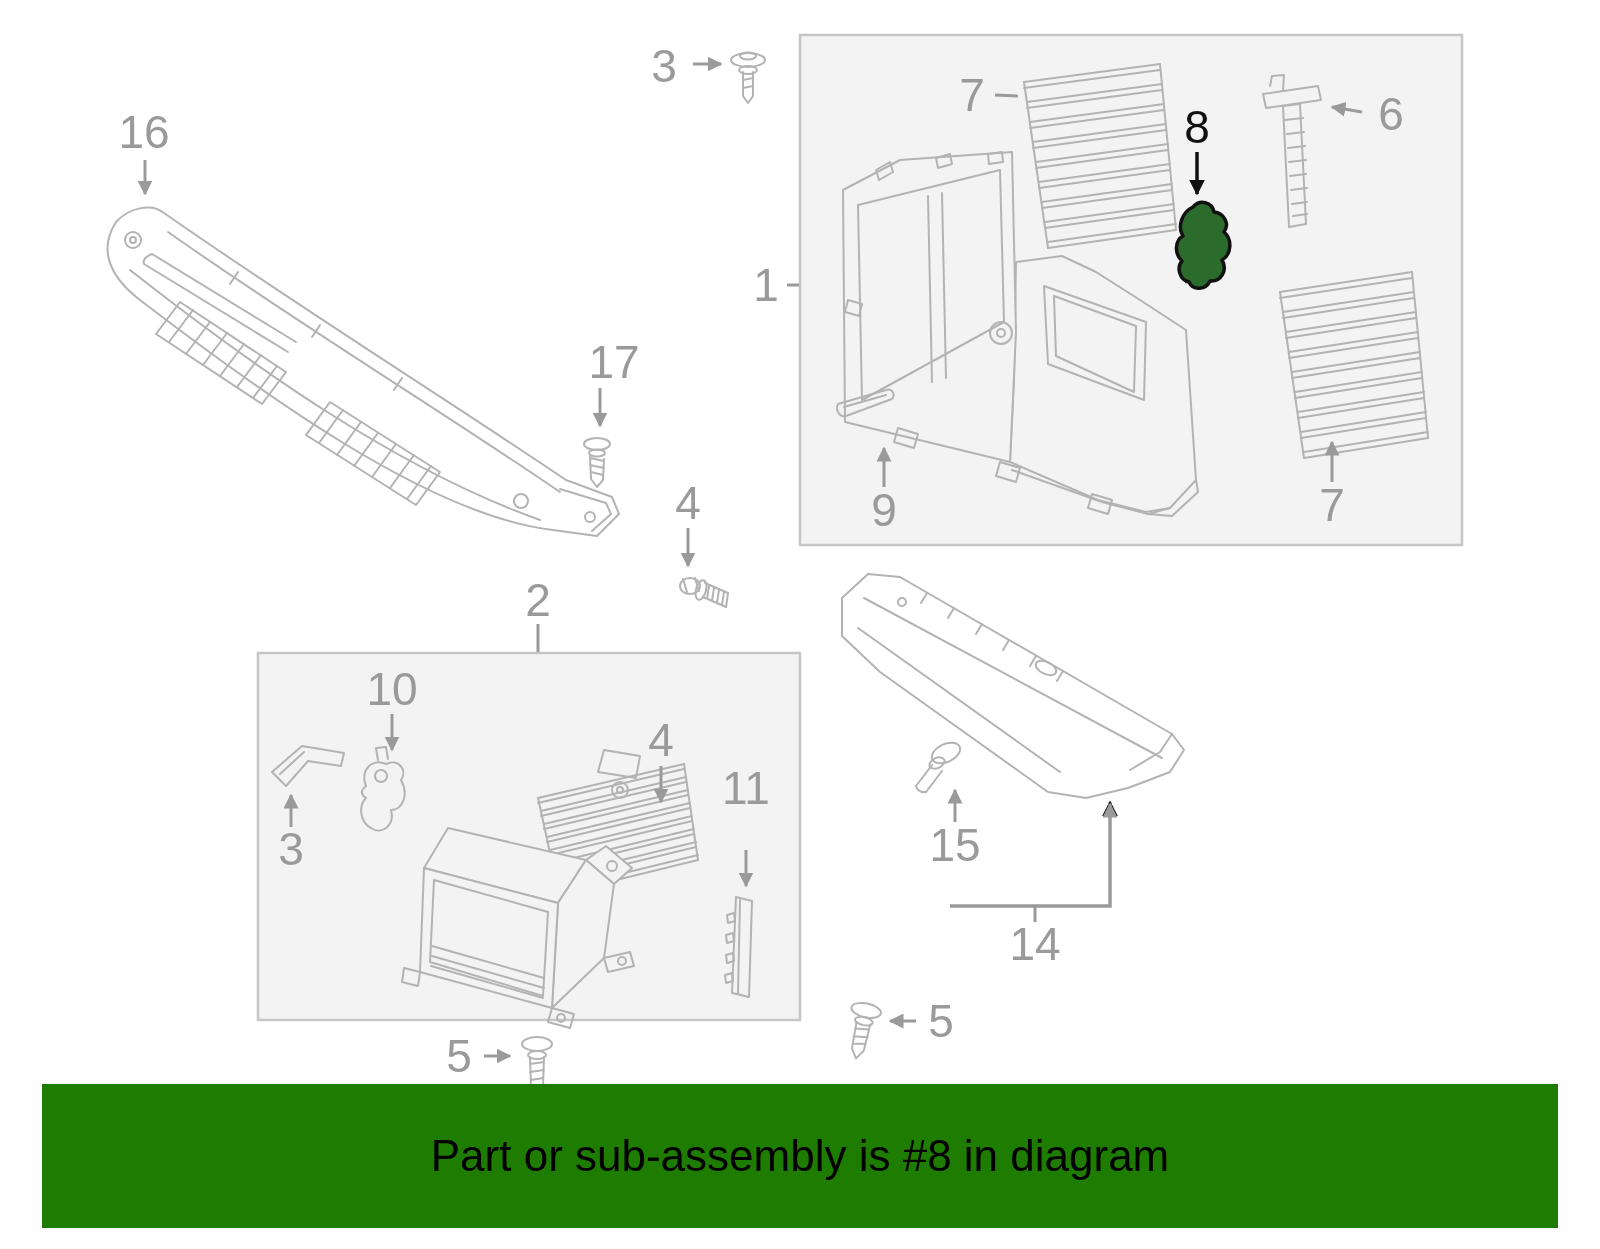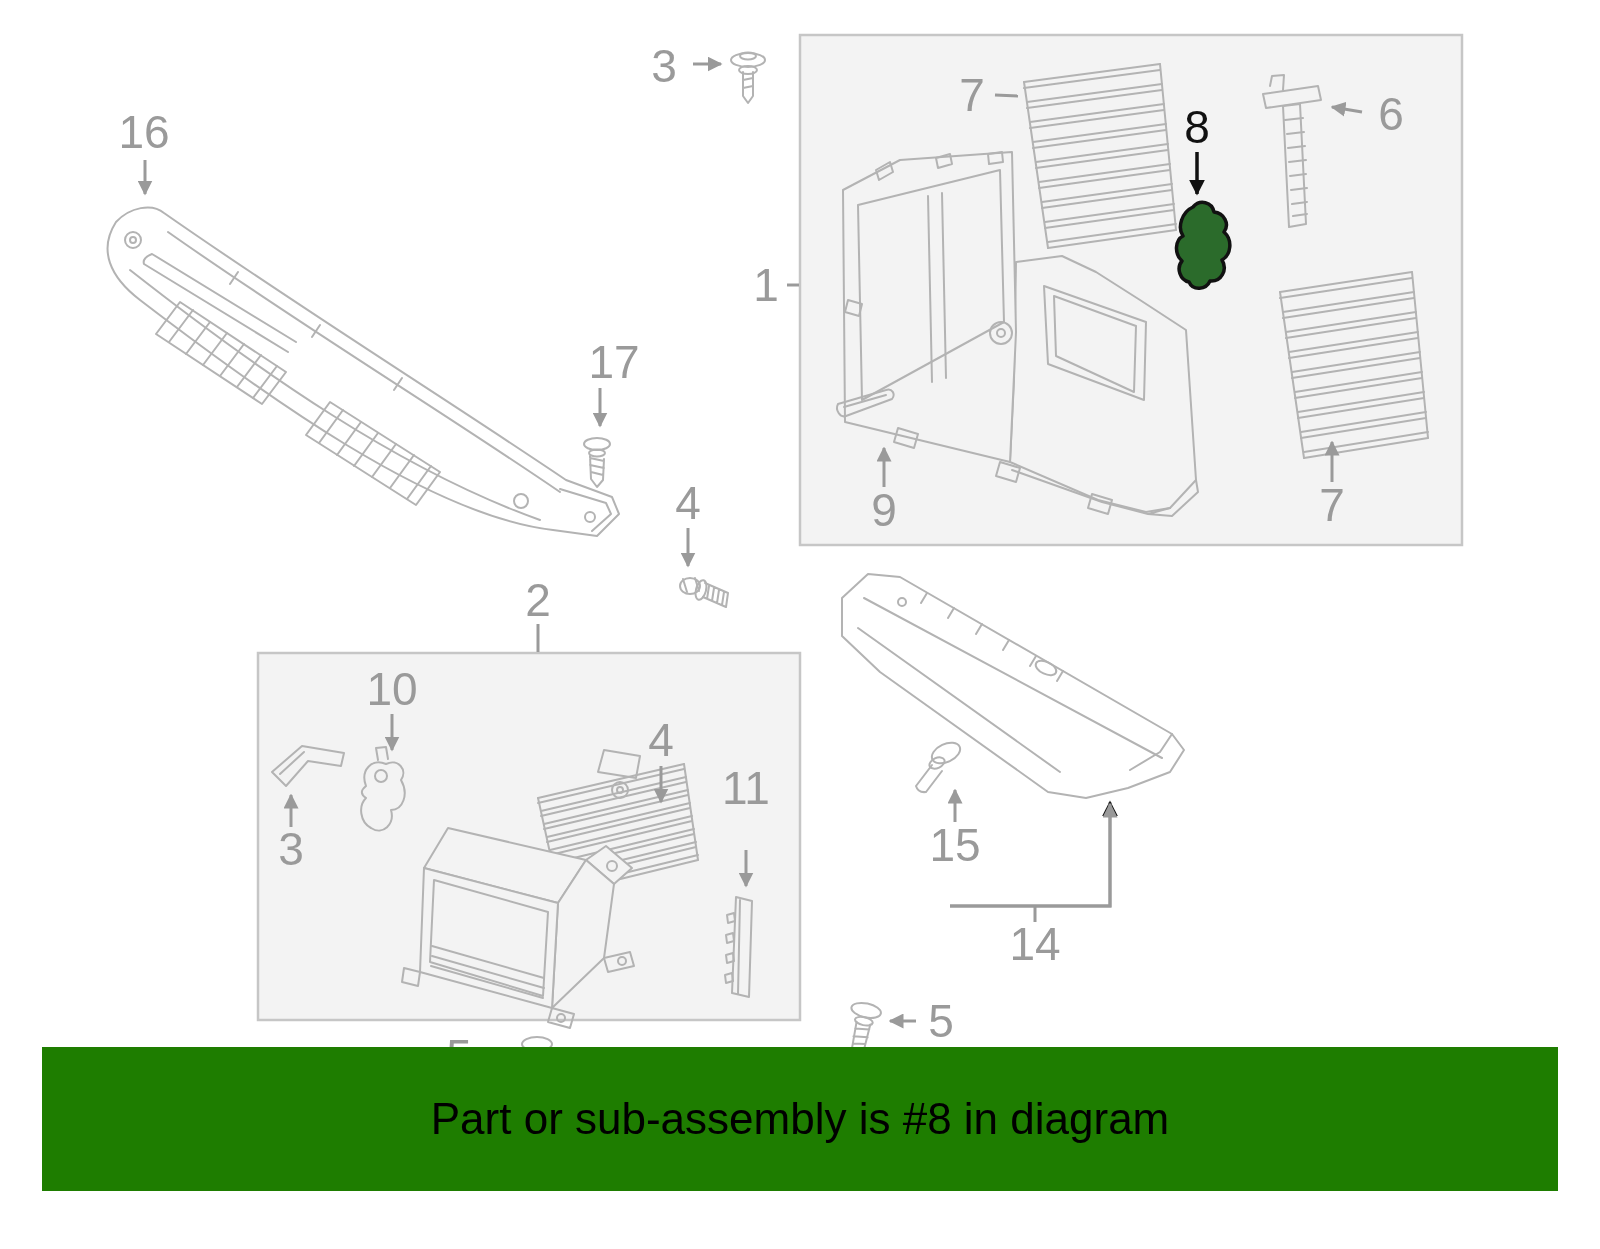--- a/index.html
+++ b/index.html
@@ -28,21 +28,21 @@
     transform:translate(-50%,-50%);
     font-size:46px;
     color:var(--label,#9a9a9a);
     white-space:nowrap;
     user-select:none;
   }
   .callout.hl { color:var(--highlight-label,#111111); }
 
   .banner {
     position:absolute;
-    left:42px; top:1047px;
+    left:42px; top:1084px;
     width:1516px; height:144px;
     background:var(--banner-bg,#1e7d00);
     color:var(--banner-text,#000000);
     display:flex; flex-direction:column;
     align-items:center; justify-content:center;
     font-size:44px; line-height:1.28;
     text-align:center;
     gap:24px;
   }
 </style>

